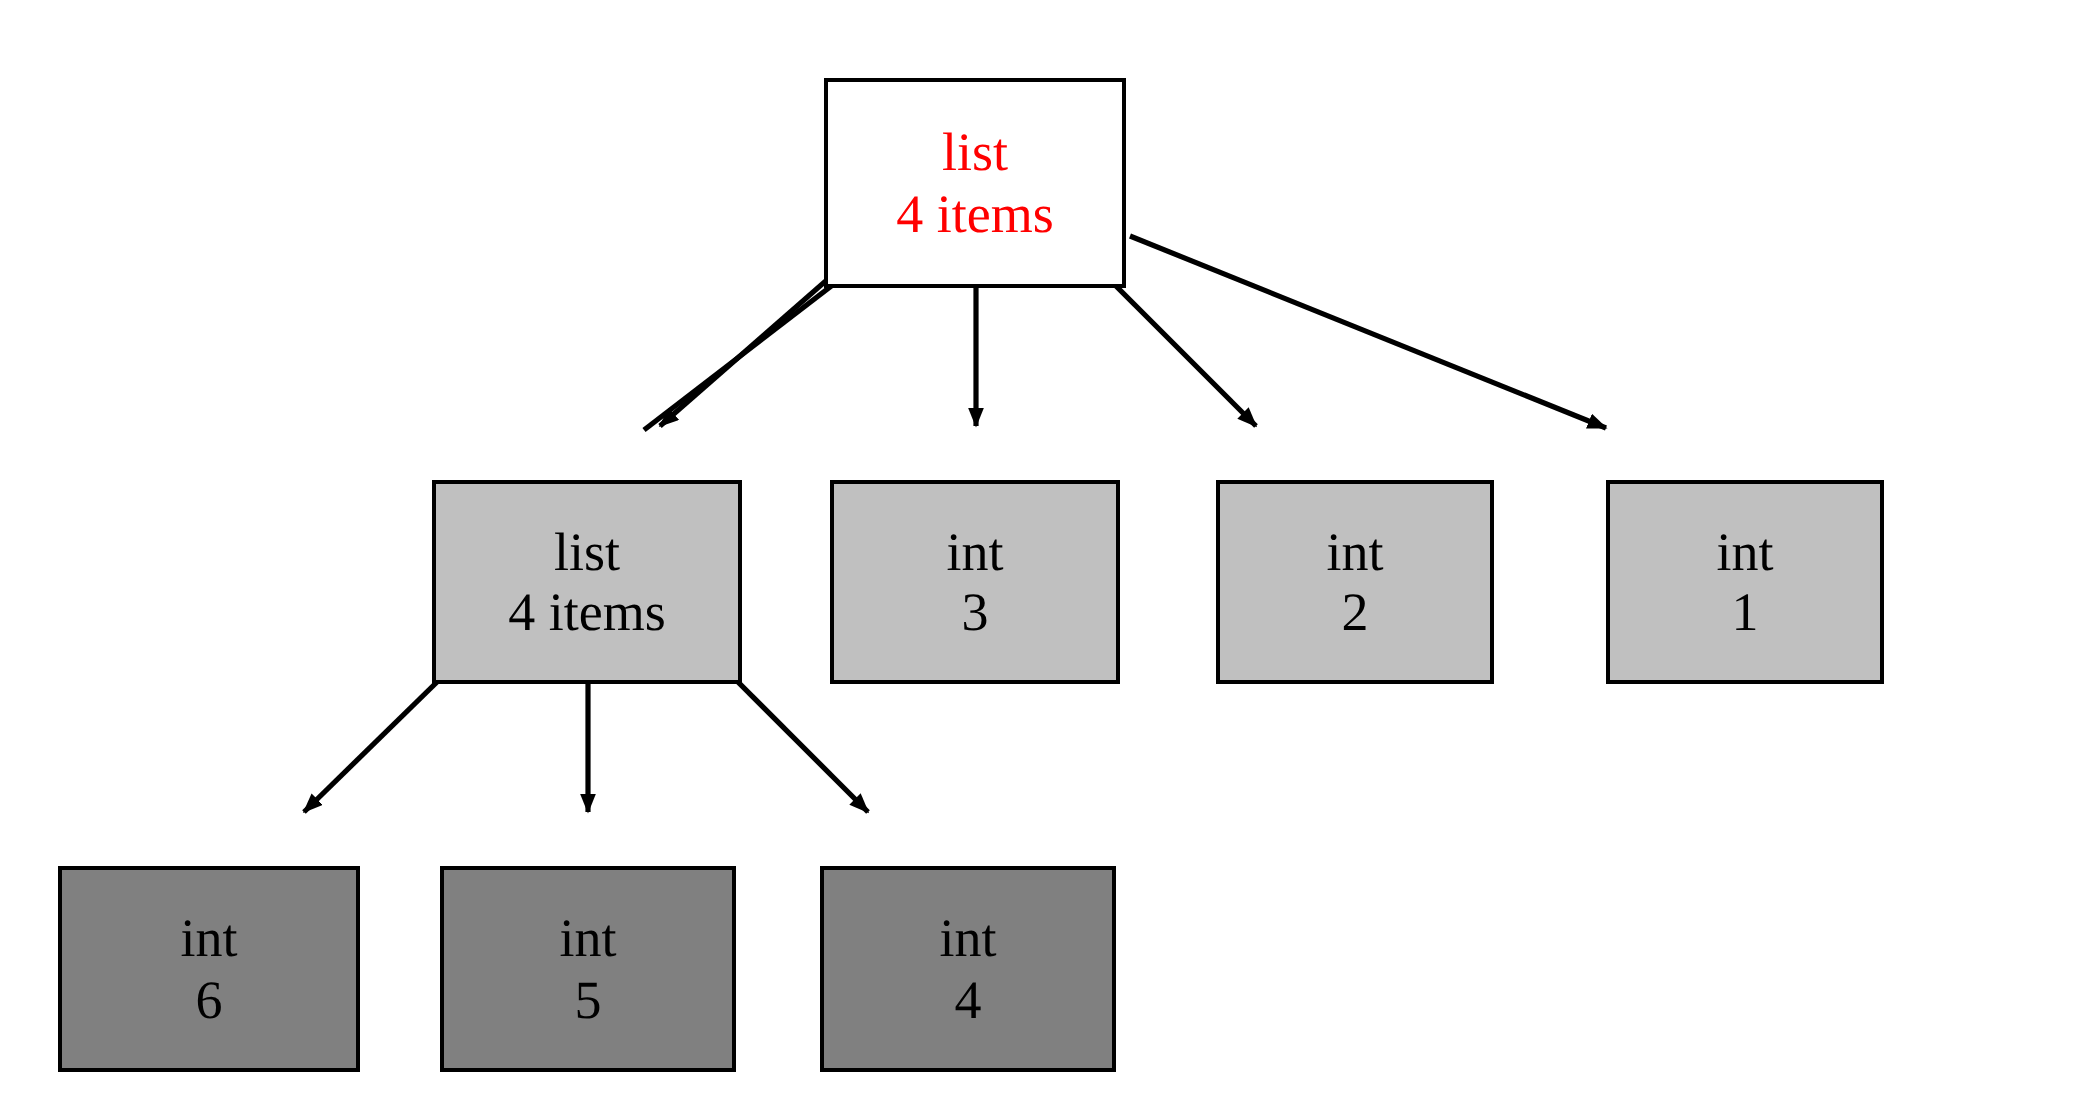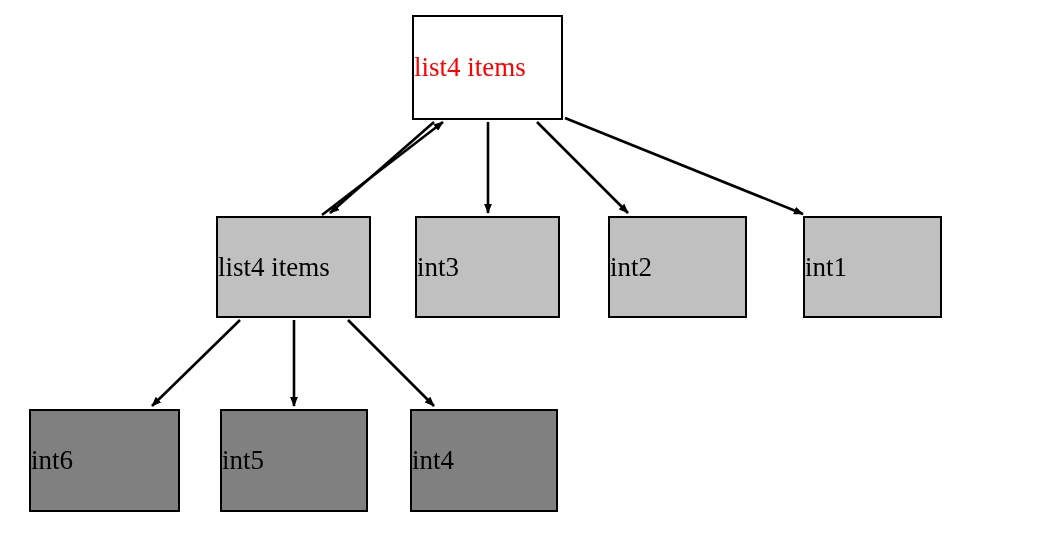--- a/index.html
+++ b/index.html
@@ -23,28 +23,30 @@
     top: 0;
     width: 1039px;
     height: 547px;
     pointer-events: none;
   }
   .node {
     position: absolute;
     box-sizing: border-box;
     border: 2px solid #000000;
     display: flex;
-    flex-direction: row;
+    flex-direction: column;
     align-items: center;
+    justify-content: center;
     font-family: "Liberation Serif", "DejaVu Serif", serif;
     font-size: 27px;
     line-height: 1.12;
     color: #000000;
     background: #ffffff;
     white-space: nowrap;
+    margin-top: 24px;
   }
   .node .line1,
   .node .line2 {
     display: block;
     text-align: center;
   }
   .node-root {
     background: #ffffff;
     color: #ff0000;
   }

